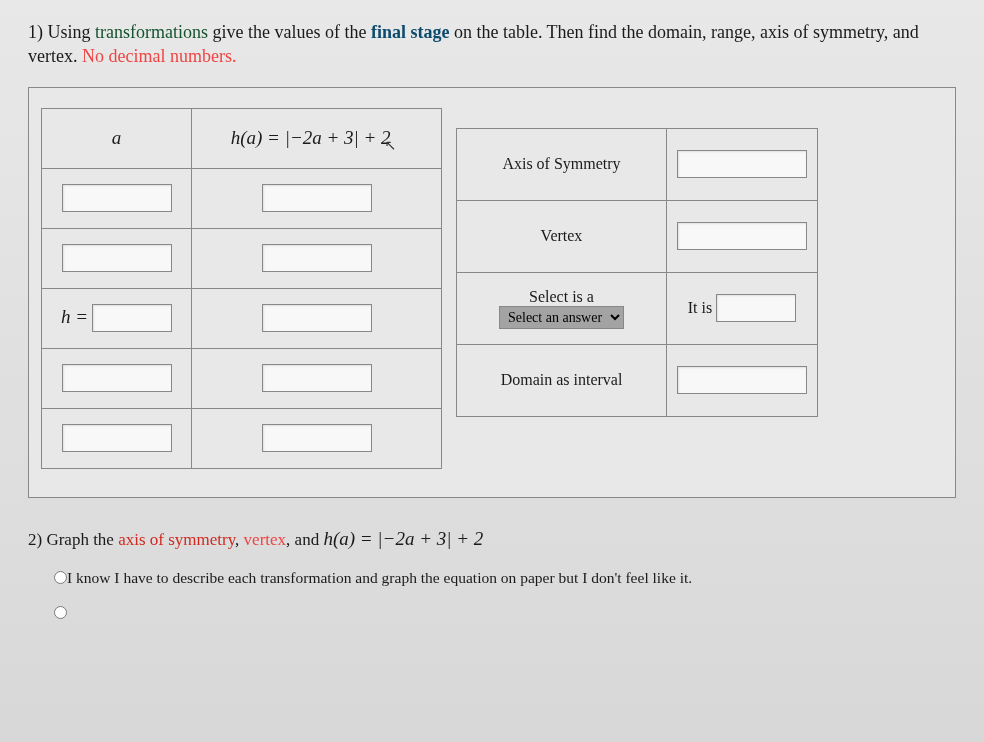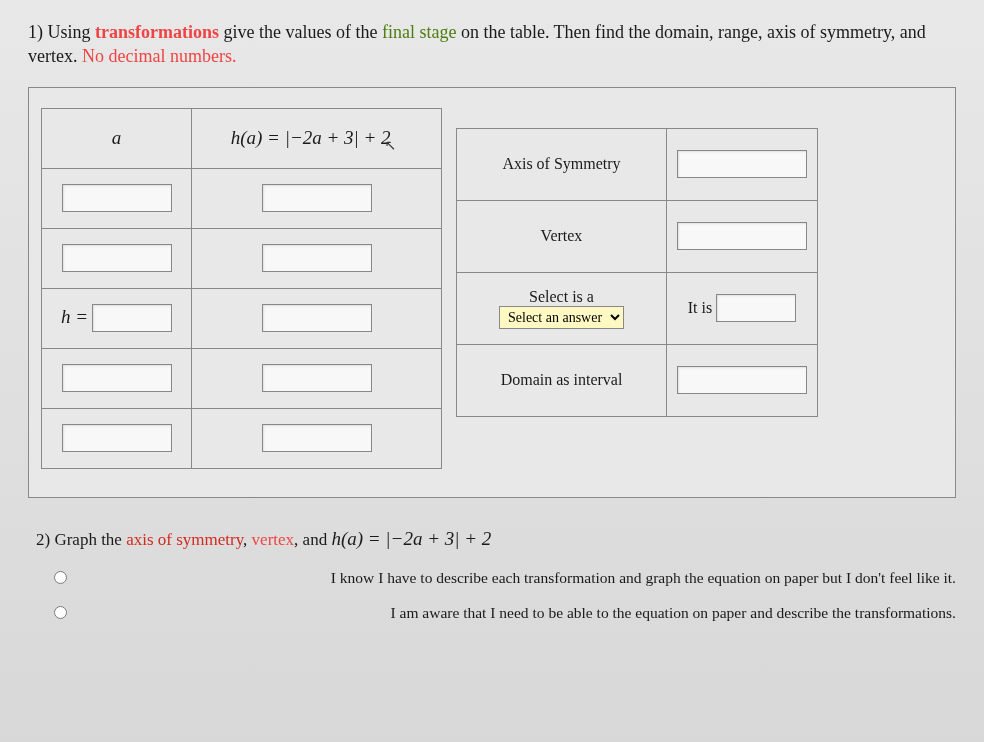--- a/index.html
+++ b/index.html
@@ -10,22 +10,22 @@
     color: #1a1a1a;
     width: 984px;
     height: 742px;
     overflow: hidden;
   }
   .question-text {
     font-size: 18px;
     margin-bottom: 18px;
     line-height: 1.35;
   }
-  .purple { color: #ef4444; font-weight: bold; }
-  .blue { color: #4d7c0f; font-weight: normal; }
+  .purple { color: #14532d; font-weight: normal; }
+  .blue { color: #0c4a6e; font-weight: bold; }
   .green { color: #ef4444; }
   .redish { color: #d02b20; }
 
   
   .outer-box {
     border: 1px solid #888;
     background: #e8e8e8;
     padding: 20px 12px 28px 12px;
     display: flex;
     gap: 14px;
@@ -61,40 +61,39 @@
     font-family: inherit;
     font-size: 15px;
     padding: 2px 6px;
     box-shadow: inset 1px 1px 2px rgba(0,0,0,0.1);
   }
   .txt-input.narrow { width: 80px; }
   .txt-input.wide { width: 130px; }
 
   .sel {
     border: 1px solid #888;
-    background: #fef9c3;
+    background: #a3a3a3;
     font-family: inherit;
     font-size: 14px;
     padding: 2px 4px;
   }
 
   .expr { font-style: italic; font-family: 'Times New Roman', serif; font-size:19px; }
   .cursor-icon { display:inline-block; font-size:14px; color:#333; position:relative; top:6px; left:-6px;}
 
-  .q2 { font-size: 17px; margin-bottom: 18px; margin-left: 8px; }
+  .q2 { font-size: 17px; margin-bottom: 18px; }
 
   .radio-group { padding-left: 26px; }
   .radio-row {
     display: flex;
     align-items: flex-start;
     gap: 0;
     margin-bottom: 14px;
     font-size: 15.5px;
     line-height: 1.35;
-    justify-content: space-between;
   }
   .radio-row input[type=radio] { margin-top: 3px; flex-shrink:0; }
 </style>
 </head>
 <body>
 
 <div class="question-text">
   <span>1) Using </span><span class="purple">transformations</span><span> give the values of the </span><span class="blue">final stage</span><span> on the table. Then find the domain, range, axis of symmetry, and vertex. </span><span class="green">No decimal numbers.</span>
 </div>
 
@@ -172,15 +171,14 @@
   <span>2) Graph the </span><span class="redish">axis of symmetry</span><span>, </span><span class="green">vertex</span><span>, and </span><span class="expr">h(a) = |−2a + 3| + 2</span>
 </div>
 
 <div class="radio-group">
   <label class="radio-row">
     <input type="radio" name="q2r" style="">
     <span>I know I have to describe each transformation and graph the equation on paper but I don't feel like it.</span>
   </label>
   <label class="radio-row">
     <input type="radio" name="q2r" style="">
-    <span>I am aware that I need to be able to the equation on paper and describe the transformations.</span>
   </label>
 </div>
 
 </body></html>

